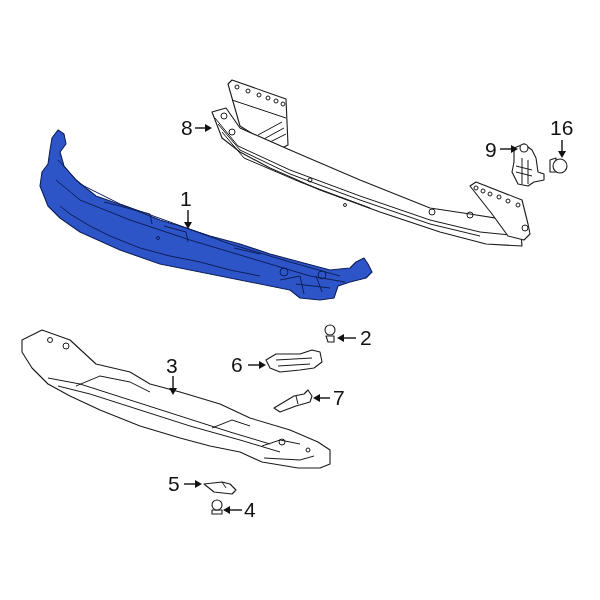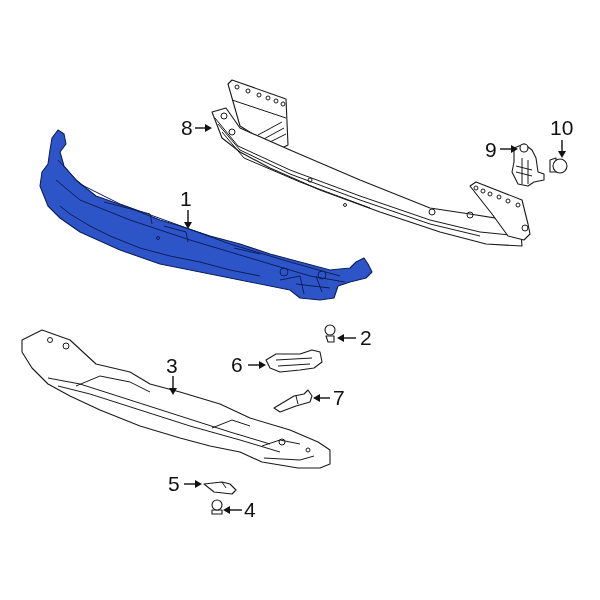--- a/index.html
+++ b/index.html
@@ -147,13 +147,13 @@
 
 <div class="callout" style="left:180px; top:188px;">1</div>
 <div class="callout" style="left:360px; top:327px;">2</div>
 <div class="callout" style="left:166px; top:355px;">3</div>
 <div class="callout" style="left:244px; top:499px;">4</div>
 <div class="callout" style="left:168px; top:473px;">5</div>
 <div class="callout" style="left:231px; top:354px;">6</div>
 <div class="callout" style="left:333px; top:387px;">7</div>
 <div class="callout" style="left:181px; top:117px;">8</div>
 <div class="callout" style="left:485px; top:139px;">9</div>
-<div class="callout" style="left:550px; top:117px;">10</div>
+<div class="callout" style="left:550px; top:117px;">16</div>
 
 </body></html>

